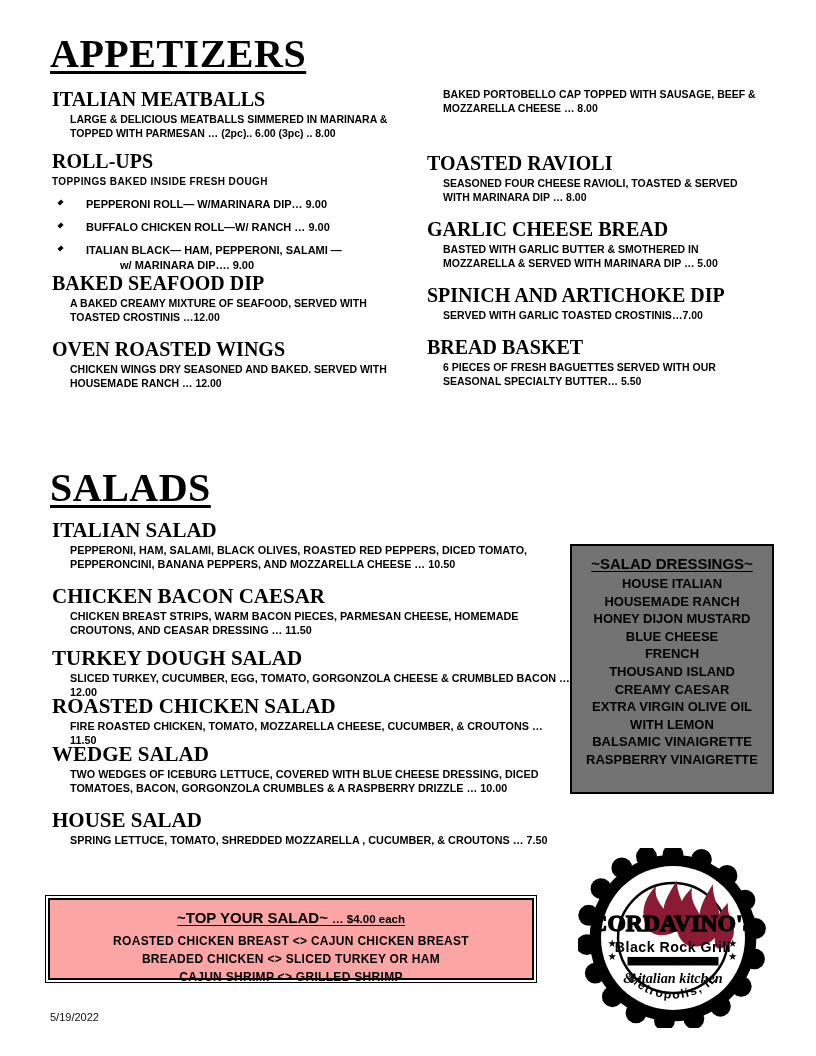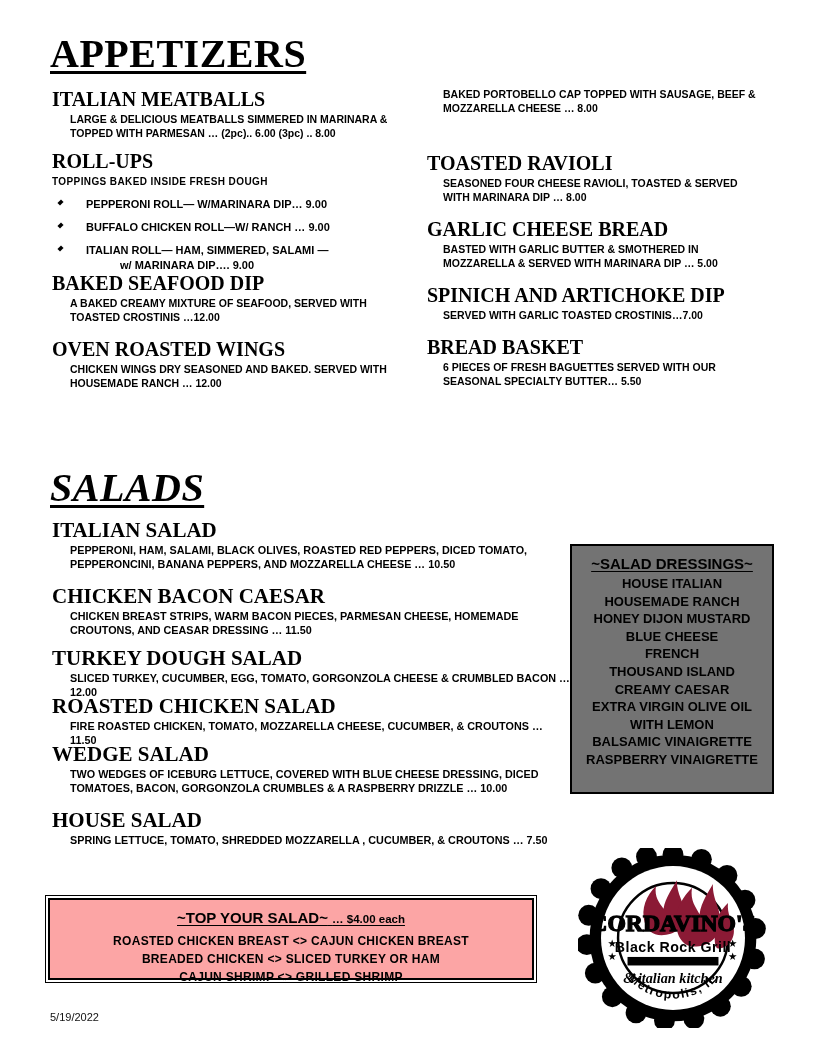--- a/index.html
+++ b/index.html
@@ -182,21 +182,21 @@
     <div class="bullet-row">
       <span class="bullet"></span>
       <span>PEPPERONI ROLL— W/MARINARA DIP… 9.00</span>
     </div>
     <div class="bullet-row">
       <span class="bullet"></span>
       <span>BUFFALO CHICKEN ROLL—W/ RANCH … 9.00</span>
     </div>
     <div class="bullet-row">
       <span class="bullet"></span>
-      <span>ITALIAN ROLL— HAM, SIMMERED, SALAMI  —</span>
+      <span>ITALIAN BLACK— HAM, PEPPERONI, SALAMI  —</span>
       <span class="cont">w/ MARINARA DIP…. 9.00</span>
     </div>
   </div>
 
   <div class="item" style="left:52px; top:272px; width:350px;">
     <div class="item-name">BAKED SEAFOOD DIP</div>
     <div class="item-desc">A BAKED CREAMY MIXTURE OF SEAFOOD, SERVED WITH TOASTED CROSTINIS …12.00</div>
   </div>
 
   <div class="item" style="left:52px; top:338px; width:340px;">
@@ -221,21 +221,21 @@
   <div class="item" style="left:427px; top:284px; width:330px;">
     <div class="item-name">SPINICH AND ARTICHOKE DIP</div>
     <div class="item-desc tight">SERVED WITH GARLIC TOASTED CROSTINIS…7.00</div>
   </div>
 
   <div class="item" style="left:427px; top:336px; width:320px;">
     <div class="item-name">BREAD BASKET</div>
     <div class="item-desc tight">6 PIECES OF FRESH BAGUETTES SERVED WITH OUR SEASONAL SPECIALTY BUTTER… 5.50</div>
   </div>
 
-  <div class="section-title" style="left:50px; top:466px;font-style:italic;">SALADS</div>
+  <div class="section-title" style="left:50px; top:466px;">SALADS</div>
 
   <div class="item salad" style="left:52px; top:518px; width:500px;">
     <div class="item-name">ITALIAN SALAD</div>
     <div class="item-desc">PEPPERONI, HAM, SALAMI, BLACK OLIVES, ROASTED RED PEPPERS, DICED TOMATO, PEPPERONCINI, BANANA PEPPERS, AND MOZZARELLA CHEESE  … 10.50</div>
   </div>
 
   <div class="item salad" style="left:52px; top:584px; width:505px;">
     <div class="item-name">CHICKEN BACON CAESAR</div>
     <div class="item-desc">CHICKEN BREAST STRIPS, WARM BACON PIECES, PARMESAN CHEESE, HOMEMADE CROUTONS, AND CEASAR DRESSING … 11.50</div>
   </div>

